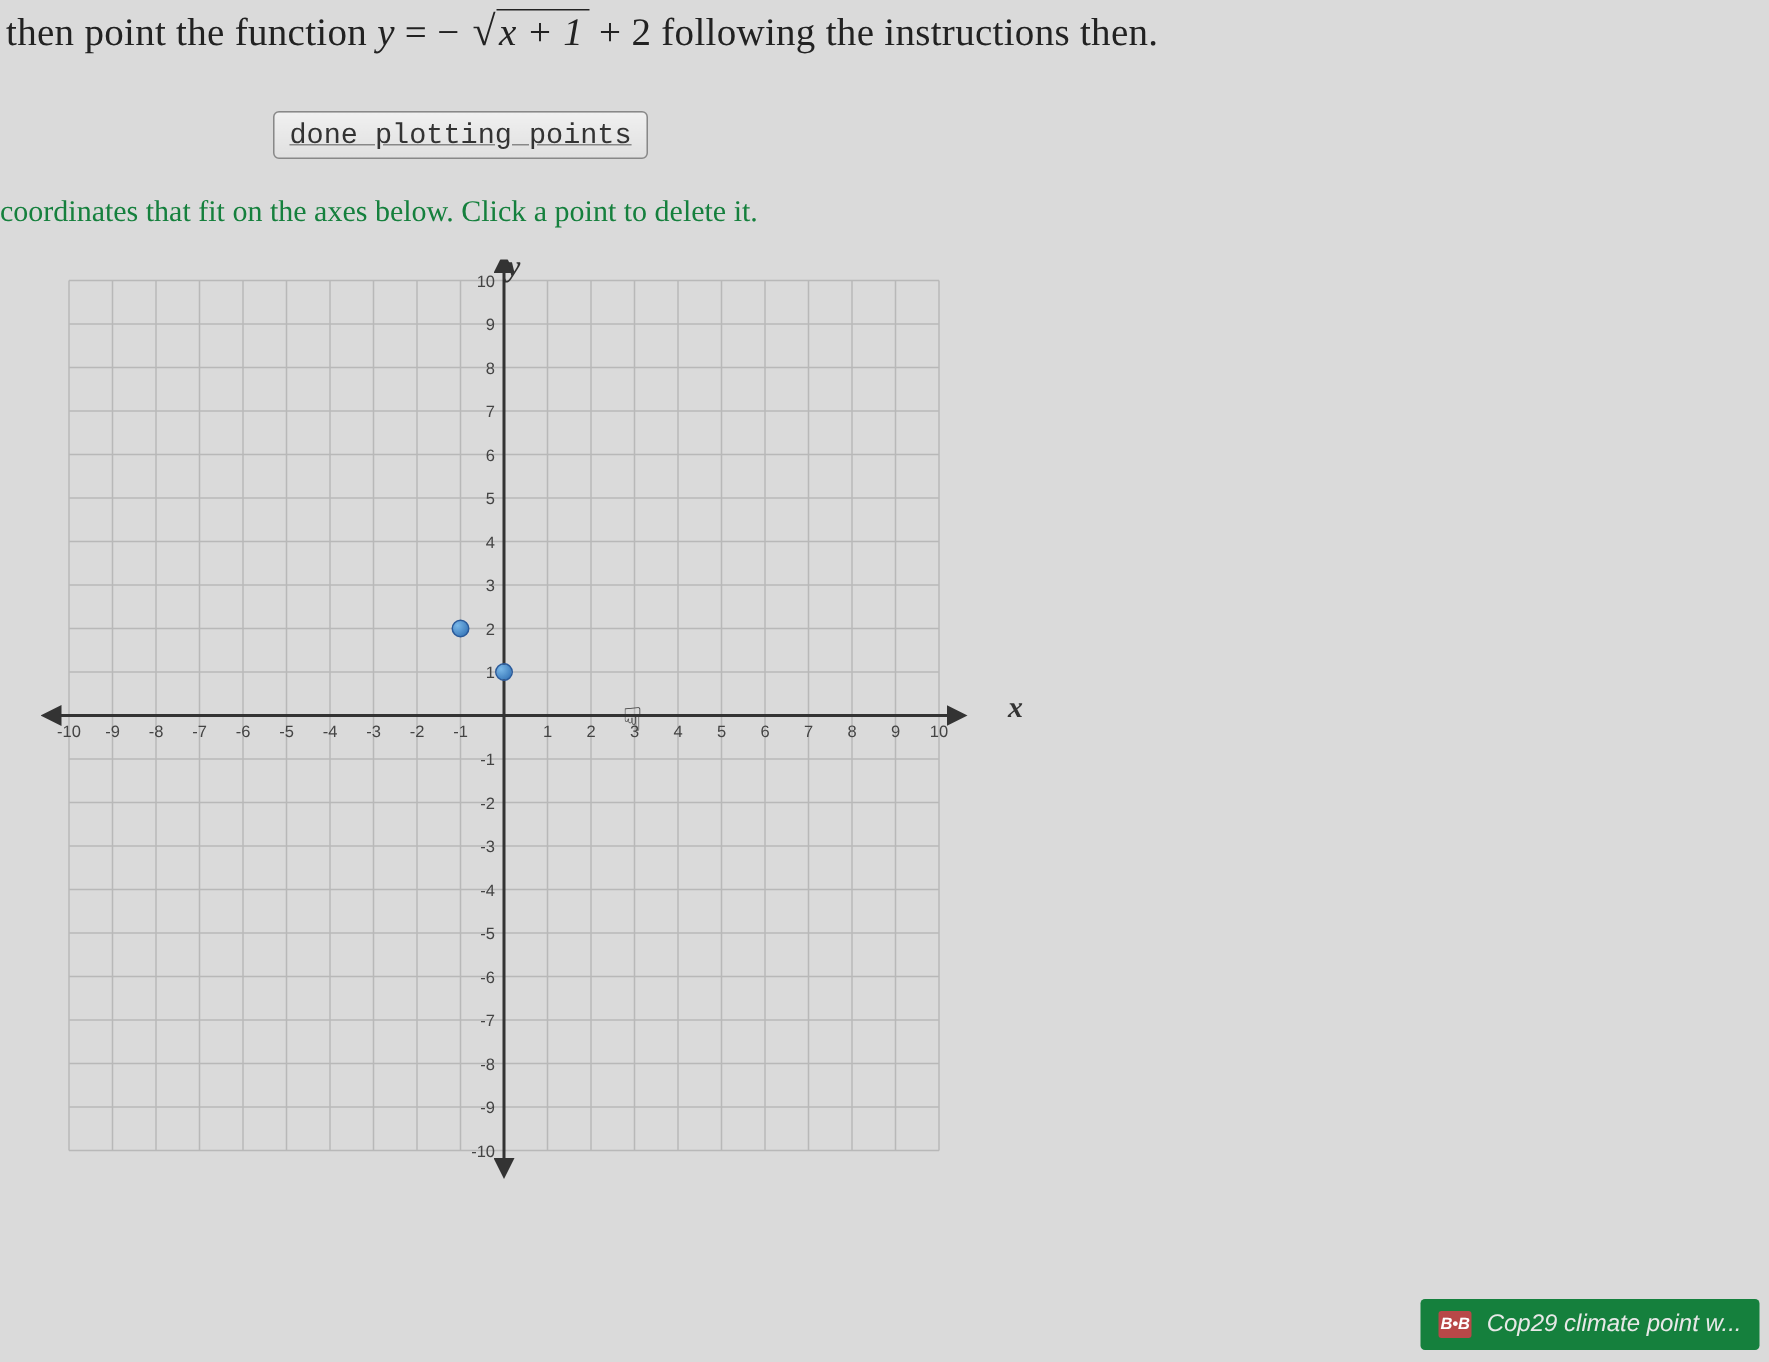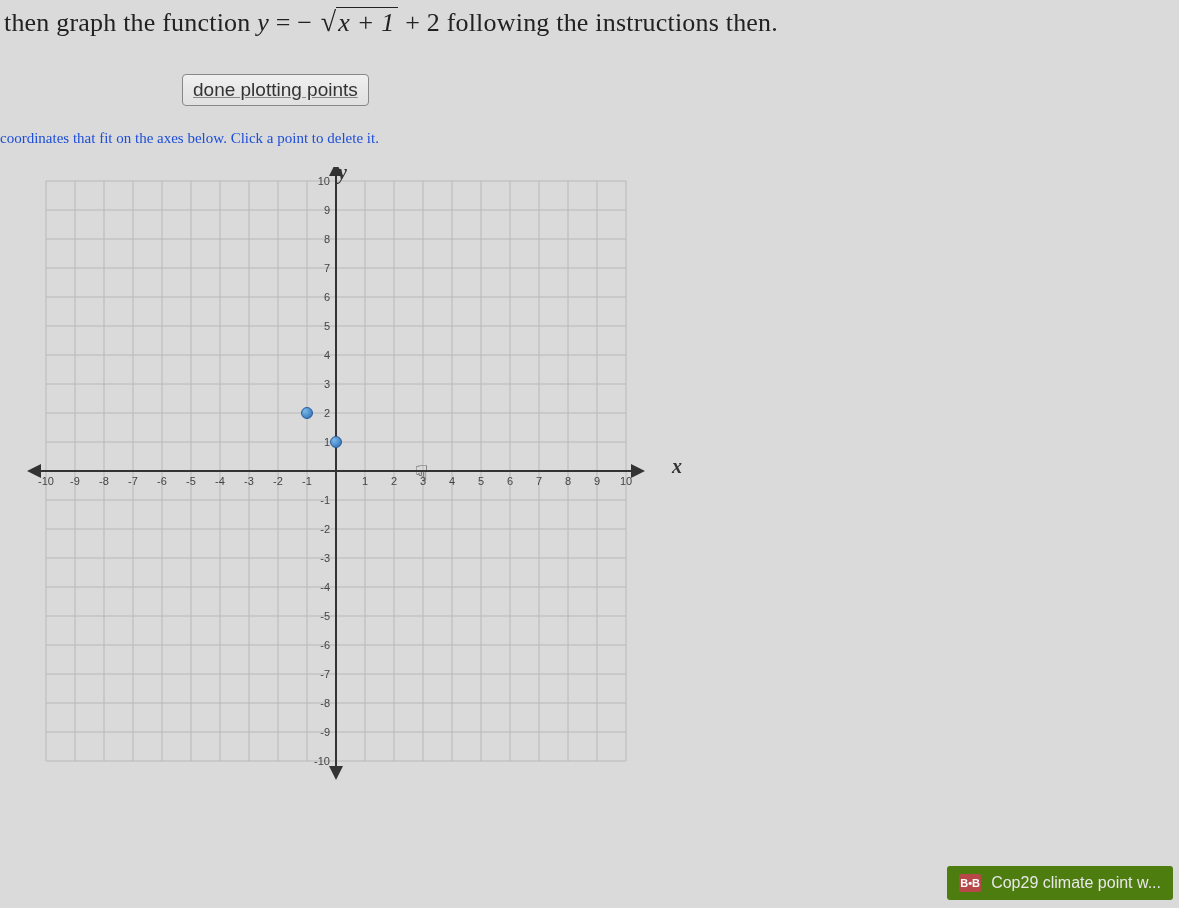--- a/index.html
+++ b/index.html
@@ -20,31 +20,31 @@
   .math { font-style: italic; font-family: 'Times New Roman', serif; }
   .sqrt-wrap { display: inline-block; position: relative; padding-left: 2px; }
   .sqrt-sym { font-size: 28px; font-style: normal; }
   .sqrt-arg { border-top: 1.5px solid #222; padding: 0 4px 0 2px; }
   .done-btn {
     display: inline-block;
     margin: 36px 0 0 182px;
     padding: 4px 10px;
     border: 1px solid #888;
     border-radius: 4px;
-    font-family: Liberation Sans, sans-serif;
+    font-family: Liberation Mono, monospace;
     font-size: 19px;
     color: #333;
     background: linear-gradient(#f0f0f0,#e0e0e0);
     cursor: pointer;
     text-decoration: underline;
     text-decoration-color: #888;
   }
   .sub-instruction {
-    font-size: 15px;
-    color: #1d4ed8;
+    font-size: 20px;
+    color: #15803d;
     margin: 24px 0 0 0;
   }
   .graph-container {
     margin: 20px 0 0 26px;
     position: relative;
   }
   .axis-label-y {
     position: absolute;
     left: 312px;
     top: -6px;
@@ -71,49 +71,50 @@
   }
   .cursor-hand {
     position: absolute;
     font-size: 22px;
     color: #333;
   }
   .notification {
     position: absolute;
     right: 6px;
     bottom: 8px;
-    background: #4d7c0f;
+    background: #15803d;
     color: #e8e8e8;
     font-family: 'Segoe UI', Arial, sans-serif;
     font-size: 16px;
     padding: 8px 12px;
     border-radius: 3px;
     display: flex;
     align-items: center;
     gap: 10px;
+    font-style: italic;
   }
   .notif-icon {
     width: 22px; height: 18px;
     background: #b84848;
     border-radius: 2px;
     display: inline-flex;
     align-items: center;
     justify-content: center;
     font-size: 11px;
     color: #fff;
     font-weight: bold;
   }
 </style>
 </head>
 <body>
 
 
 
 <div class="instruction">
-  <span>then graph the function </span>
+  <span>then point the function </span>
   <span class="math">y</span>
   <span> = </span>
   <span>−</span>
   <span class="sqrt-wrap">
     <span class="sqrt-sym">√</span><span class="sqrt-arg math">x + 1</span>
   </span>
   <span> + 2</span>
   <span> following the instructions then.</span>
 </div>
 

